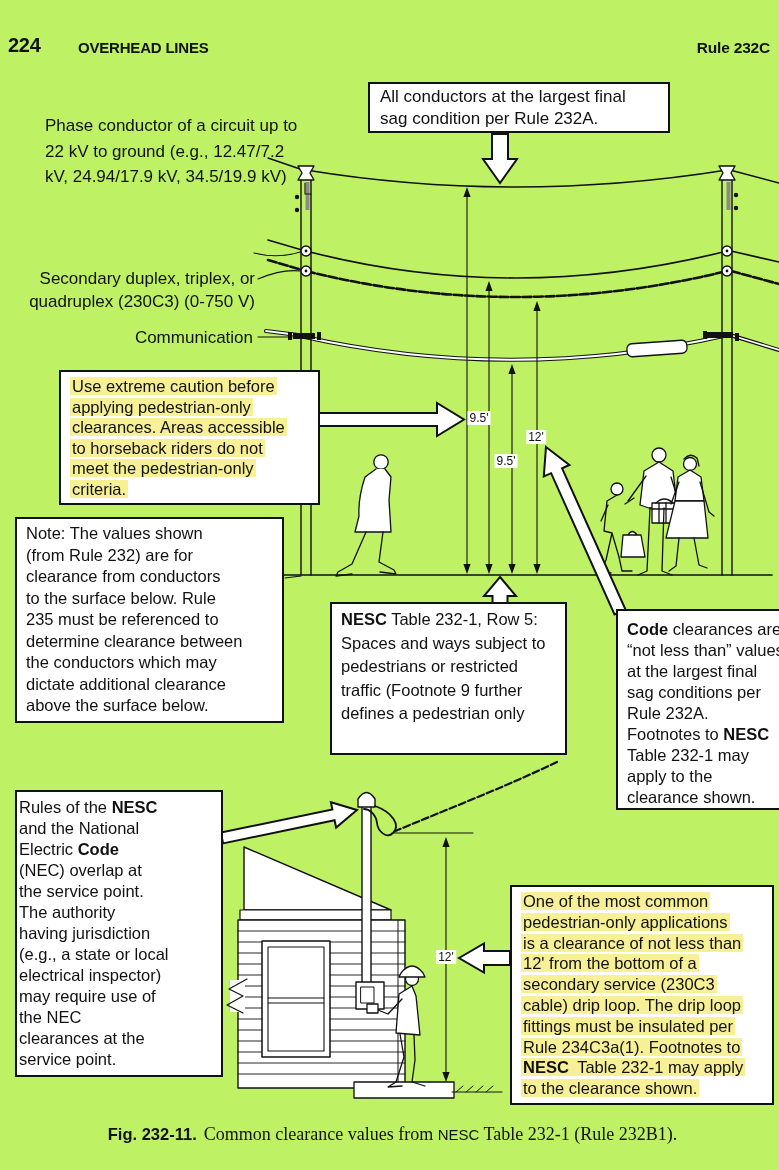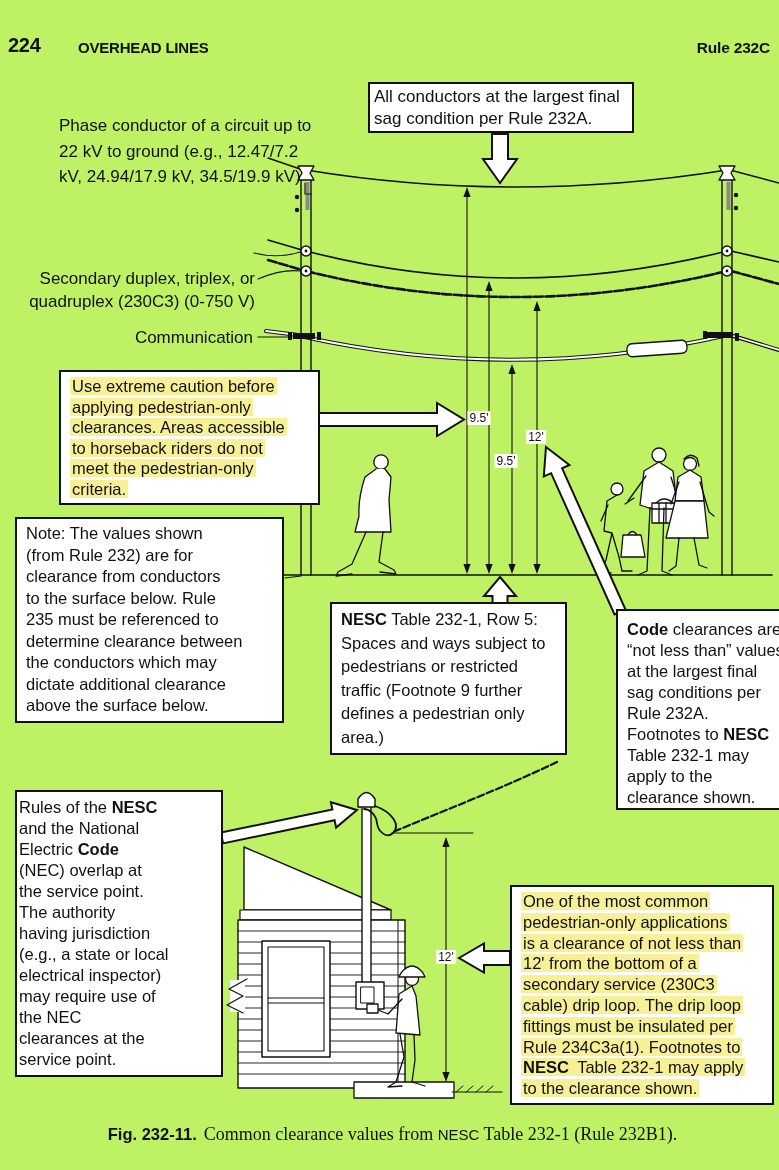--- a/index.html
+++ b/index.html
@@ -10,28 +10,28 @@
   .hdr-sec{position:absolute;left:78px;top:39px;font-size:15px;font-weight:700;letter-spacing:-0.2px;z-index:2;}
   .hdr-rule{position:absolute;right:9px;top:39px;font-size:15.5px;font-weight:700;letter-spacing:-0.2px;z-index:2;}
   .callout{position:absolute;box-sizing:border-box;background:#fff;border:2px solid #111;
            font-size:16.5px;z-index:2;}
   .ln{display:block;white-space:nowrap;}
   .b{font-weight:700;}
   .hl{background:#f7f096;padding:0 2px;}
   .flabel{position:absolute;font-size:17px;z-index:2;}
   .dim-label{position:absolute;transform:translate(-50%,-50%);font-size:12px;background:#fff;
              padding:0 2px;z-index:3;white-space:nowrap;}
-  .box-sag{left:368px;top:82px;width:266px;height:51px;padding:2px 4px;line-height:21.5px;font-size:17px;}
+  .box-sag{left:368px;top:82px;width:302px;height:51px;padding:2px 10px;line-height:21.5px;font-size:17px;}
   .box-caution{left:15px;top:370px;width:261px;height:135px;padding:4px 9px;line-height:20.5px;margin-left:44px;}
   .box-note{left:15px;top:517px;width:269px;height:206px;padding:4px 9px;line-height:21.5px;}
   .box-nesc{left:330px;top:602px;width:237px;height:153px;padding:4px 9px;line-height:23.5px;}
   .box-code{left:616px;top:609px;width:184px;height:201px;padding:8px 9px;line-height:21px;}
   .box-rules{left:15px;top:790px;width:208px;height:287px;padding:5px 2px;line-height:21px;}
   .box-drip{left:510px;top:885px;width:264px;height:220px;padding:4px 9px;line-height:20.8px;}
-  .lab-phase{left:45px;top:113px;width:272px;line-height:25.5px;margin-left:14px;}
+  .lab-phase{left:45px;top:113px;width:272px;line-height:25.5px;}
   .lab-neutral{left:40px;top:243px;width:212px;text-align:right;}
   .lab-secondary{left:8px;top:267px;width:247px;text-align:right;line-height:23px;}
   .lab-comm{left:100px;top:328px;width:153px;text-align:right;}
   .caption{position:absolute;left:3px;top:1124px;width:779px;text-align:center;
            font-family:"Liberation Serif",serif;font-size:18px;z-index:2;}
   .cap-fig{font-family:"Liberation Sans",sans-serif;font-weight:700;font-size:16.5px;margin-right:7px;}
   .cap-nesc{font-family:"Liberation Sans",sans-serif;font-size:15px;}
 </style>
 </head>
 <body>
@@ -237,21 +237,20 @@
     <span class="ln">dictate additional clearance</span>
     <span class="ln">above the surface below.</span>
   </div>
 
   <div class="callout box-nesc">
     <span class="ln"><span class="b">NESC</span><span> Table 232-1, Row 5:</span></span>
     <span class="ln">Spaces and ways subject to</span>
     <span class="ln">pedestrians or restricted</span>
     <span class="ln">traffic (Footnote 9 further</span>
     <span class="ln">defines a pedestrian only</span>
-    <span class="ln">area.)</span>
   </div>
 
   <div class="callout box-code">
     <span class="ln"><span class="b">Code</span><span> clearances are</span></span>
     <span class="ln">“not less than” values</span>
     <span class="ln">at the largest final</span>
     <span class="ln">sag conditions per</span>
     <span class="ln">Rule 232A.</span>
     <span class="ln"><span>Footnotes to </span><span class="b">NESC</span></span>
     <span class="ln">Table 232-1 may</span>

